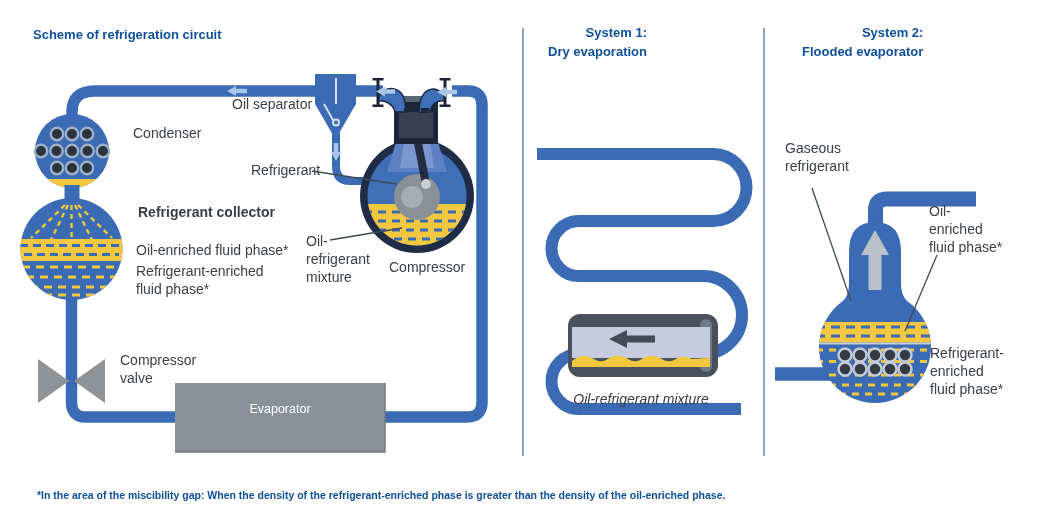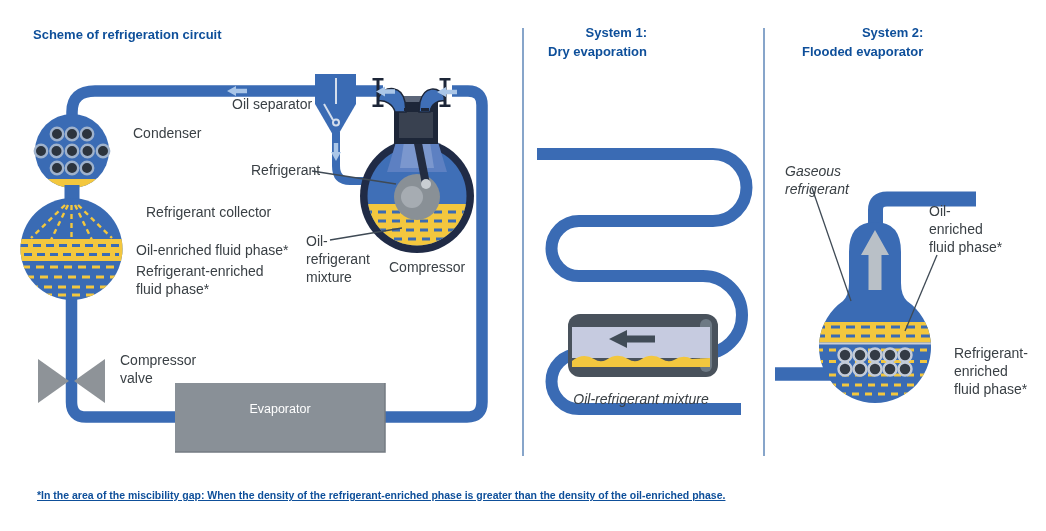--- a/index.html
+++ b/index.html
@@ -216,41 +216,41 @@
       <line class="ptr" x1="937" y1="255" x2="905" y2="331"></line>
     </g>
   </g>
 </svg>
 
   <div class="title" style="left:33px;top:26px;">Scheme of refrigeration circuit</div>
 
   <div class="lbl" style="left:232px;top:96px;">Oil separator</div>
   <div class="lbl" style="left:123px;top:125px;margin-left:10px;">Condenser</div>
   <div class="lbl" style="left:251px;top:162px;">Refrigerant</div>
-  <div class="lbl" style="left:146px;top:204px;">Refrigerant collector</div>
+  <div class="lbl" style="left:138px;top:204px;font-weight:bold;">Refrigerant collector</div>
   <div class="lbl" style="left:136px;top:242px;text-align:center;">Oil-enriched fluid phase*</div>
   <div class="lbl" style="left:136px;top:263px;">Refrigerant-enriched
 fluid phase*</div>
   <div class="lbl" style="left:306px;top:233px;">Oil-
 refrigerant
 mixture</div>
   <div class="lbl" style="left:389px;top:259px;">Compressor</div>
   <div class="lbl" style="left:120px;top:352px;">Compressor
 valve</div>
   <div class="evap-lbl" style="left:175px;top:383px;width:210px;height:52px;">Evaporator</div>
 
   <div class="title" style="left:548px;top:24px;">System 1:
 Dry evaporation</div>
   <div class="lbl center" style="left:556px;top:391px;width:170px;font-style:italic;">Oil-refrigerant mixture</div>
 
   <div class="title" style="left:802px;top:24px;">System 2:
 Flooded evaporator</div>
-  <div class="lbl" style="left:785px;top:163px;font-style:italic;">Gaseous
+  <div class="lbl" style="left:785px;top:140px;">Gaseous
 refrigerant</div>
   <div class="lbl" style="left:929px;top:203px;">Oil-
 enriched
 fluid phase*</div>
-  <div class="lbl" style="left:930px;top:345px;margin-left:24px;">Refrigerant-
+  <div class="lbl" style="left:930px;top:345px;">Refrigerant-
 enriched
 fluid phase*</div>
 
-  <div class="footnote" style="left:37px;top:489px;width:690px;text-decoration:underline;">*In the area of the miscibility gap: When the density of the refrigerant-enriched phase is greater than the density of the oil-enriched phase.</div>
+  <div class="footnote" style="left:37px;top:489px;width:690px;">*In the area of the miscibility gap: When the density of the refrigerant-enriched phase is greater than the density of the oil-enriched phase.</div>
 </div>
 
 </body></html>

